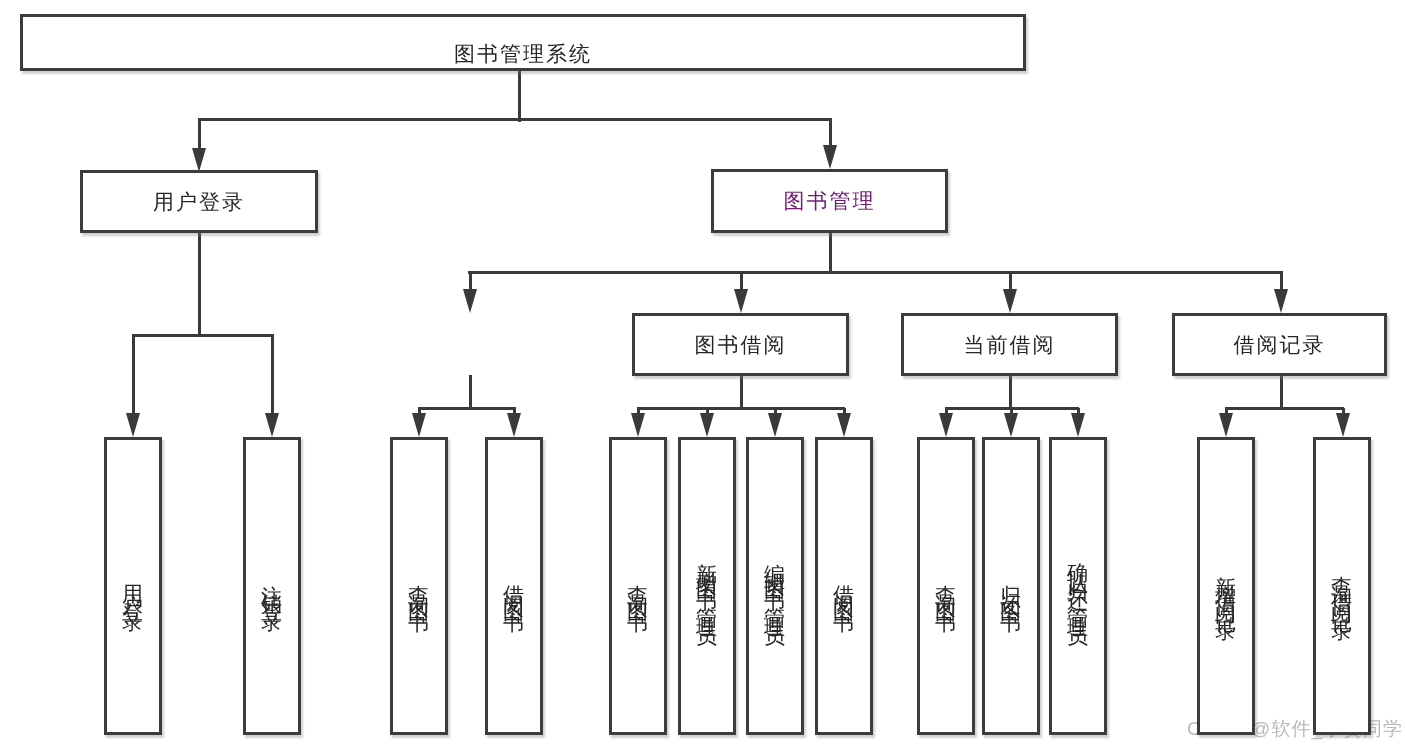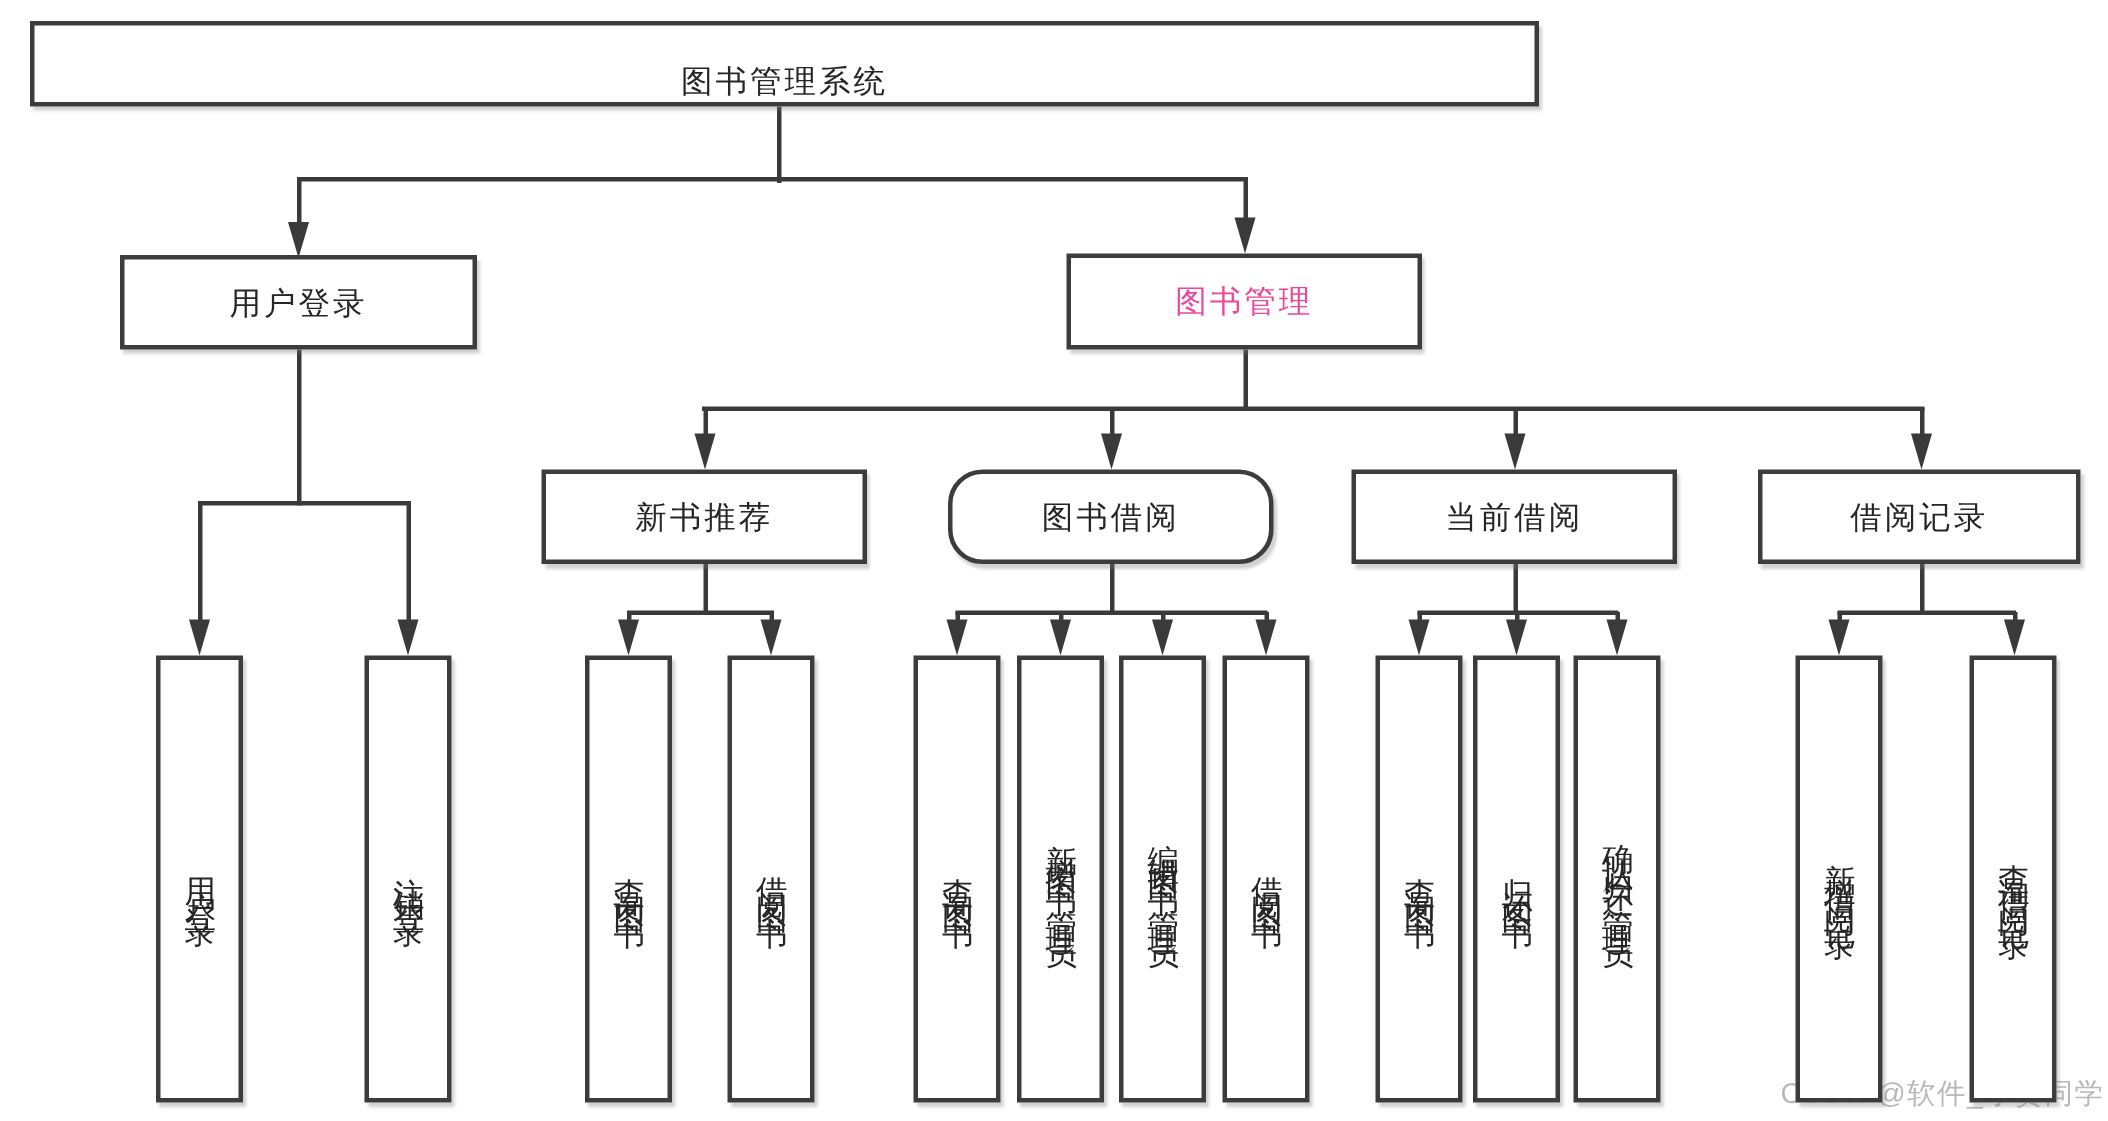--- a/index.html
+++ b/index.html
@@ -119,26 +119,23 @@
     <div class="arrowhead" style="border-top-color: rgb(58, 58, 58); left: 1219px; top: 413px;"></div>
     <div class="vline" style="background: rgb(58, 58, 58); left: 1342px; top: 408px; height: 9px;"></div>
     <div class="arrowhead" style="border-top-color: rgb(58, 58, 58); left: 1336px; top: 413px;"></div>
     <div class="node" style="left: 20px; top: 14px; width: 1006px; height: 57px; border-color: rgb(60, 60, 60); align-items: flex-end;">
       <span class="label" style="color: rgb(38, 38, 38);">图书管理系统</span>
     </div>
     <div class="node" style="left: 80px; top: 170px; width: 238px; height: 63px; border-color: rgb(60, 60, 60);">
       <span class="label" style="color: rgb(38, 38, 38);">用户登录</span>
     </div>
     <div class="node" style="left: 711px; top: 169px; width: 237px; height: 64px; border-color: rgb(60, 60, 60);">
-      <span class="label" style="color: #ec4899;">图书管理</span>
+      <span class="label" style="color: #701a75;">图书管理</span>
     </div>
-    <div class="node" style="left: 361px; top: 313px; width: 217px; height: 63px; border-color: rgb(60, 60, 60);">
-      <span class="label" style="color: rgb(38, 38, 38);">新书推荐</span>
-    </div>
-    <div class="node" style="left: 632px; top: 313px; width: 217px; height: 63px; border-color: rgb(60, 60, 60); border-radius: 23px;">
+    <div class="node" style="left: 632px; top: 313px; width: 217px; height: 63px; border-color: rgb(60, 60, 60);">
       <span class="label" style="color: rgb(38, 38, 38);">图书借阅</span>
     </div>
     <div class="node" style="left: 901px; top: 313px; width: 217px; height: 63px; border-color: rgb(60, 60, 60);">
       <span class="label" style="color: rgb(38, 38, 38);">当前借阅</span>
     </div>
     <div class="node" style="left: 1172px; top: 313px; width: 215px; height: 63px; border-color: rgb(60, 60, 60);">
       <span class="label" style="color: rgb(38, 38, 38);">借阅记录</span>
     </div>
     <div class="node vertical" style="left: 104px; top: 437px; width: 58px; height: 298px; border-color: rgb(60, 60, 60);">
       <span class="label" style="color: rgb(38, 38, 38);">用户登录</span>

